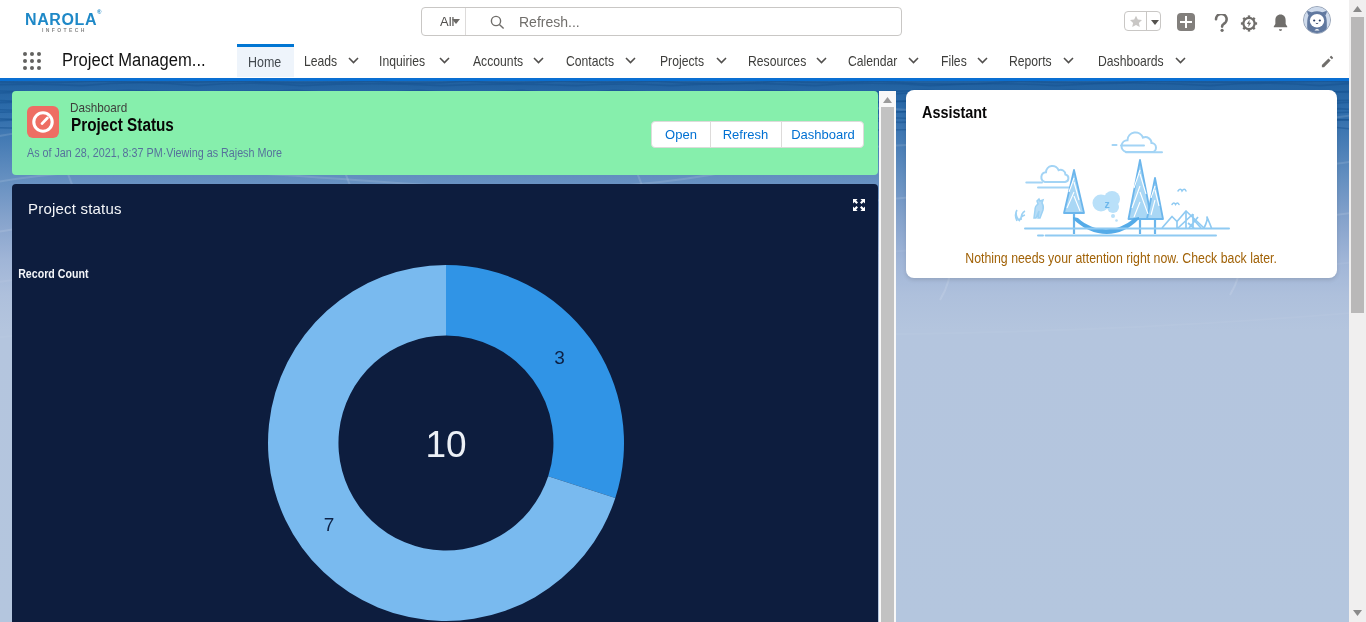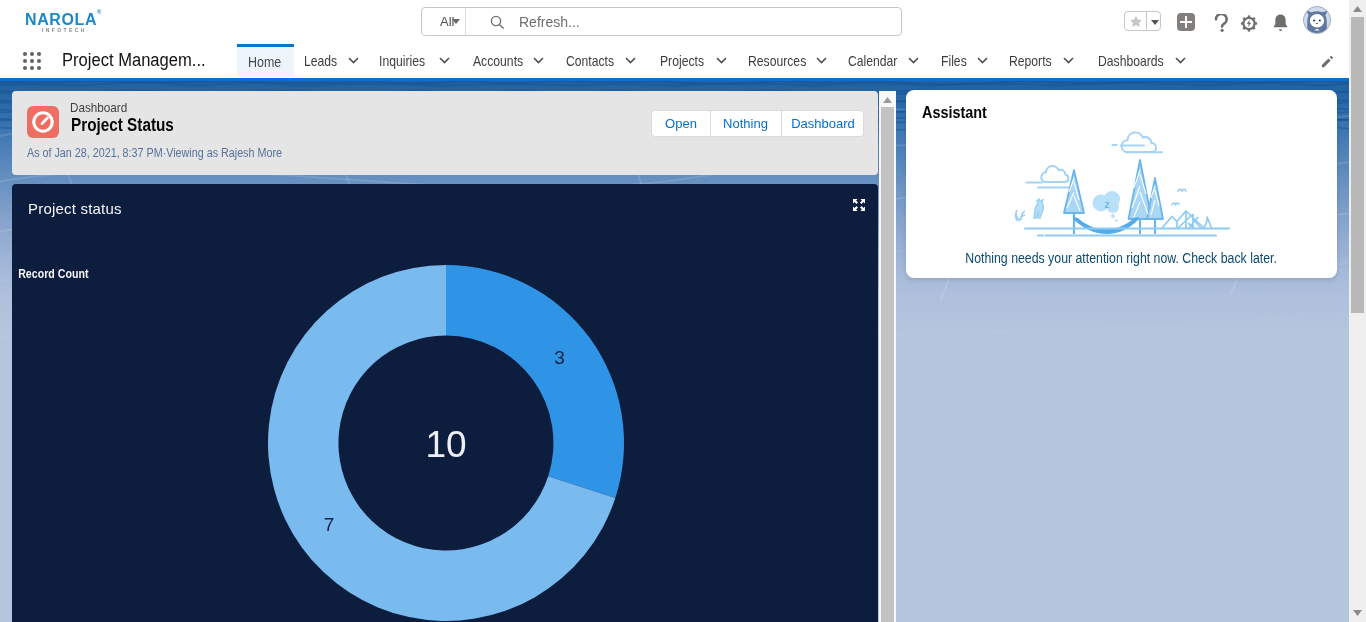--- a/index.html
+++ b/index.html
@@ -35,38 +35,38 @@
   
   #waffle { left:23px; top:52px; width:18px; height:18px; }
   #waffle i { position:absolute; width:4px; height:4px; border-radius:50%; background:#636260; }
   #appname { left:62px; top:50px; font-size:18px; color:#121212; transform:scaleX(0.92); transform-origin:left center; }
   .tab { top:53px; font-size:14.5px; color:#3e3e3c; transform:scaleX(0.84); transform-origin:left center; }
   .chev { top:57px; }
   #hometab { left:237px; top:44px; width:57px; height:33px; background:#eef4fb; border-top:3px solid #0176d3; }
   #hometab span { position:absolute; left:11px; top:7px; font-size:14.5px; color:#444a50; transform:scaleX(0.86); transform-origin:left center; }
 
   
-  #card1 { left:12px; top:91px; width:866px; height:84px; background:#e5e5e5; border-radius:4px;padding-left:19px; }
+  #card1 { left:12px; top:91px; width:866px; height:84px; background:#86efac; border-radius:4px;padding-left:19px; }
   #dash-icon { left:15px; top:15px; width:32px; height:32px; background:#ee6e63; border-radius:6px; }
   #c1-kicker { left:58px; top:9px; font-size:13px; color:#3e3e3c; transform:scaleX(0.9); transform-origin:left center; }
   #c1-title { left:59px; top:24px; font-size:18px; font-weight:bold; color:#080707; transform:scaleX(0.85); transform-origin:left center; }
   #c1-asof { left:15px; top:55px; font-size:12.5px; color:#56719c; transform:scaleX(0.86); transform-origin:left center; }
-  #btns { left:639px; top:19px; height:27px; border:1px solid #dddbda; border-radius:4px; background:#fff; }
+  #btns { left:639px; top:30px; height:27px; border:1px solid #dddbda; border-radius:4px; background:#fff; }
   .btn { position:absolute; top:5px; font-size:13px; color:#0070d2; text-align:center; }
   .btn-div { position:absolute; top:0; width:1px; height:25px; background:#dddbda; }
 
   
   #card2 { left:12px; top:184px; width:866px; height:438px; background:#0d1d3e; border-radius:4px 4px 0 0; }
   #c2-title { left:16px; top:16px; font-size:15px; font-weight:normal; color:#f4f6f9; letter-spacing:0.2px; }
   #c2-expand { left:841px; top:15px; }
 
   
   #card3 { left:906px; top:90px; width:431px; height:188px; background:#fff; border-radius:8px; box-shadow:0 2px 4px rgba(0,0,0,0.12); }
   #c3-title { left:16px; top:14px; font-size:16px; font-weight:bold; color:#080707; transform:scaleX(0.9); transform-origin:left center; }
-  #c3-msg { left:0; top:160px; width:431px; text-align:center; font-size:14px; color:#0c4a6e; }
+  #c3-msg { left:0; top:160px; width:431px; text-align:center; font-size:14px; color:#a16207; }
   #c3-msg span { display:inline-block; transform:scaleX(0.88); transform-origin:center; }
 
   
   #msb { left:879px; top:91px; width:17px; height:531px; background:#f8f8f8; }
   #msb-thumb { left:2px; top:16px; width:13px; height:515px; background:#c2c2c2; }
   
   #osb { left:1349px; top:0; width:17px; height:622px; background:#f0efef; }
   #osb-thumb { left:2px; top:17px; width:13px; height:296px; background:#b9b8b8; }
   .sb-arrow { position:absolute; }
 </style>
@@ -239,21 +239,21 @@
       <circle cx="16" cy="16" r="9.2" fill="none" stroke="#ffffff" stroke-width="3.1"></circle>
       <line x1="15" y1="17.6" x2="20.4" y2="12" stroke="#ffffff" stroke-width="2.8" stroke-linecap="round"></line>
     </svg>
   </div>
   <div id="c1-kicker" class="abs">Dashboard</div>
   <div id="c1-title" class="abs">Project Status</div>
   <div id="c1-asof" class="abs">As of Jan 28, 2021, 8:37 PM·Viewing as Rajesh More</div>
   <div id="btns" class="abs" style="width:213px;">
     <span class="btn" style="left:0;width:58px;">Open</span>
     <span class="btn-div" style="left:58px;"></span>
-    <span class="btn" style="left:58px;width:71px;">Nothing</span>
+    <span class="btn" style="left:58px;width:71px;">Refresh</span>
     <span class="btn-div" style="left:129px;"></span>
     <span class="btn" style="left:129px;width:84px;">Dashboard</span>
   </div>
 </div>
 
 <div id="card2" class="abs">
   <div id="c2-title" class="abs">Project status</div>
   <svg id="c2-expand" class="abs" width="12" height="12" viewBox="0 0 12 12">
     <g fill="#ffffff">
       <path d="M0 0 L4.6 0 L3.1 1.5 L5 3.4 L3.4 5 L1.5 3.1 L0 4.6 Z"></path>

